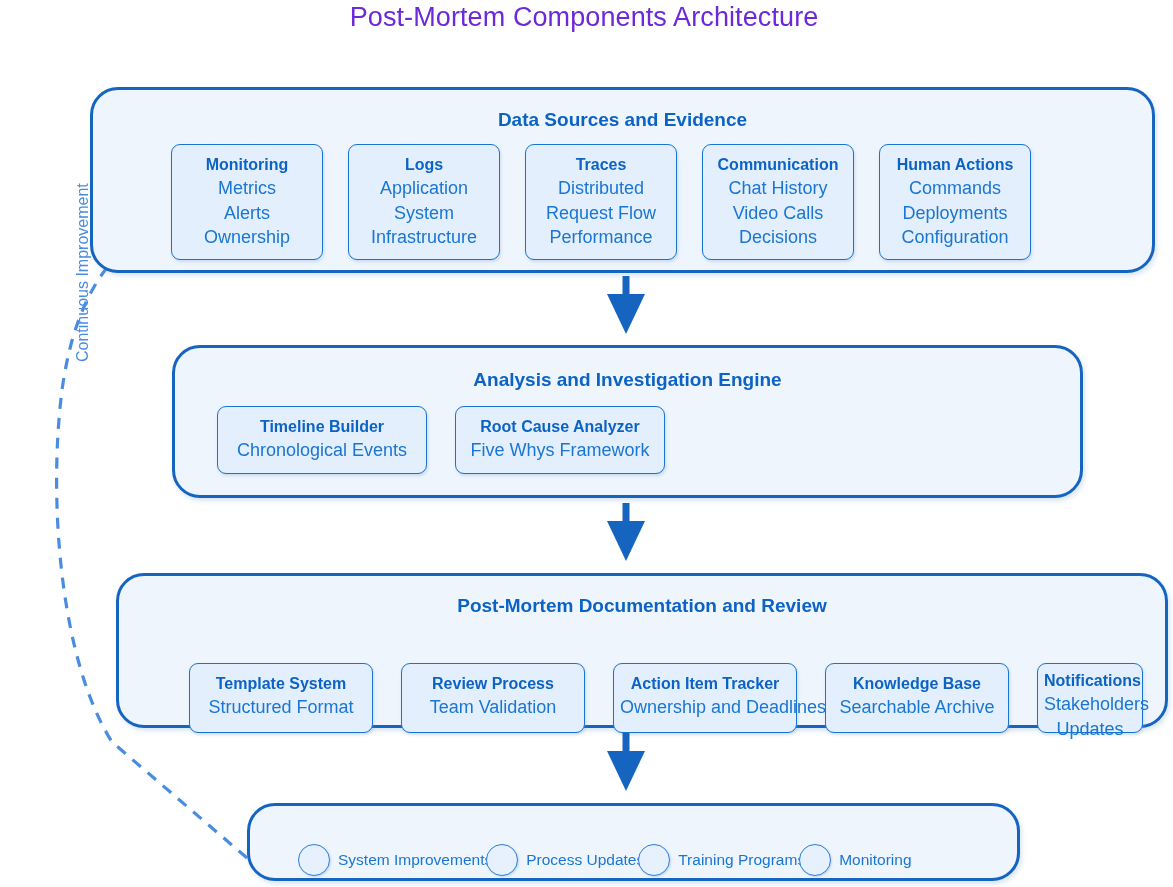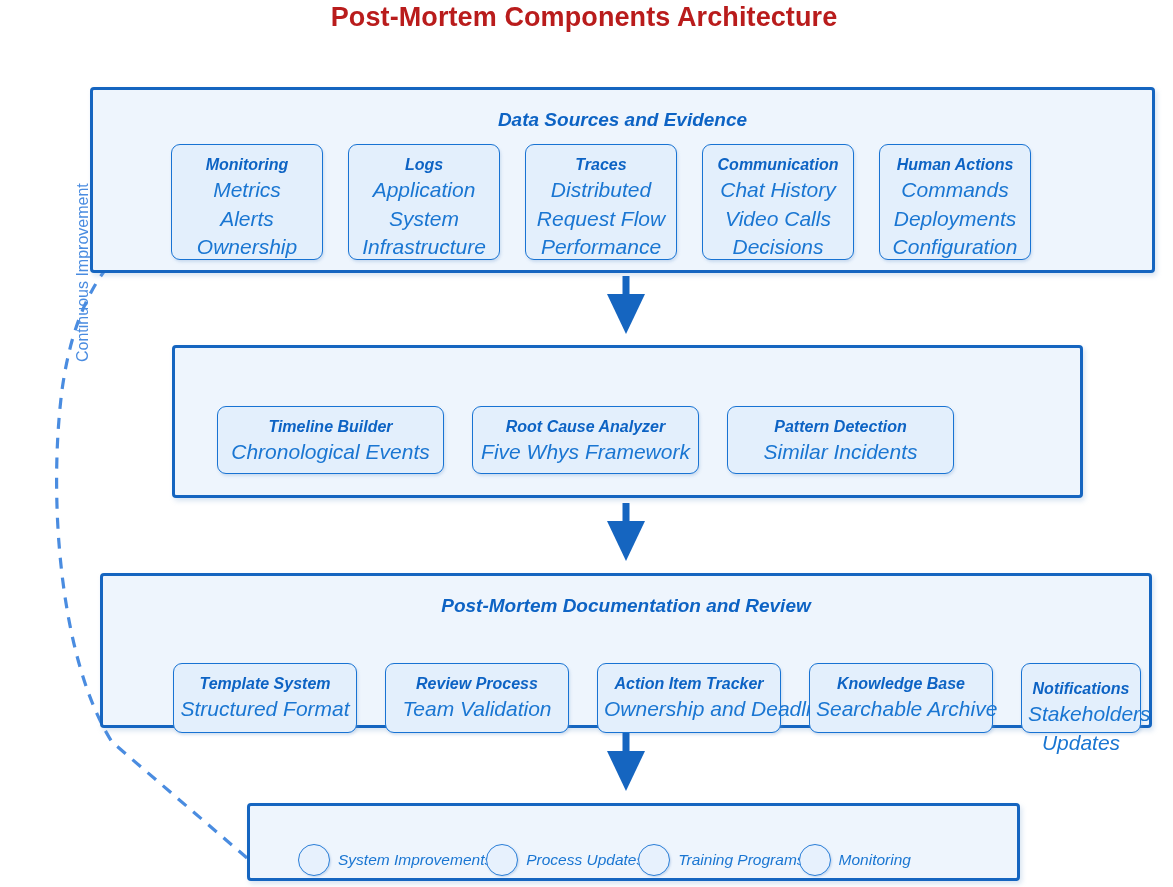--- a/index.html
+++ b/index.html
@@ -16,48 +16,47 @@
   }
 
   
   #page-title {
     position: absolute;
     top: 2px;
     left: 0;
     width: 1168px;
     text-align: center;
     font-size: 27px;
-    font-weight: bold;
-    color: #b91c1c;
+    font-weight: normal;
+    color: #6d28d9;
     letter-spacing: 0.1px;
   }
 
   
   .section {
     position: absolute;
     box-sizing: border-box;
     background: #eef5fd;
     border: 3px solid #1565c0;
-    border-radius: 4px;
+    border-radius: 28px;
     box-shadow: 2px 3px 5px rgba(120,160,210,0.28);
-    font-style: italic;
   }
   .section-title {
     position: absolute;
     left: 0;
     width: 100%;
     text-align: center;
     font-size: 19px;
     font-weight: bold;
     color: #0d63c4;
   }
 
   #section-sources      { left: 90px;  top: 87px;  width: 1065px; height: 186px; }
   #section-analysis     { left: 172px; top: 345px; width: 911px;  height: 153px; }
-  #section-docs         { left: 100px; top: 573px; width: 1052px; height: 155px; }
+  #section-docs         { left: 116px; top: 573px; width: 1052px; height: 155px; }
   #section-implement    { left: 247px; top: 803px; width: 773px;  height: 78px; }
 
   #section-sources   .section-title { top: 19px; }
   #section-analysis  .section-title { top: 21px; }
   #section-docs      .section-title { top: 19px; }
   #section-implement .section-title { top: 10px; }
 
   
   .cards {
     position: absolute;
@@ -75,37 +74,37 @@
     padding: 9px 6px 10px 6px;
     white-space: nowrap;
   }
   .card-title {
     font-size: 16px;
     font-weight: bold;
     color: #0d63c4;
     line-height: 1.38;
   }
   .card-line {
-    font-size: 21px;
+    font-size: 18px;
     color: #1a76d2;
     line-height: 1.36;
   }
 
   
   #cards-sources { left: 78px; top: 54px; gap: 25px; }
   #cards-sources .card { width: 152px; height: 116px; }
 
   
   #cards-analysis { left: 42px; top: 58px; gap: 28px; }
-  #cards-analysis .card { width: 227px; height: 68px; text-align: center; }
+  #cards-analysis .card { width: 210px; height: 68px; text-align: center; }
 
   
   #cards-docs { left: 70px; top: 55px; gap: 28px; margin-top: 32px; }
   #cards-docs .card { width: 184px; height: 70px; }
-  #cards-docs .card:nth-child(5) { width: 120px; height: 70px; padding-top: 14px; }
+  #cards-docs .card:nth-child(5) { width: 106px; height: 70px; padding-top: 6px; }
 
   
   #impl-items {
     position: absolute;
     left: 48px;
     top: 38px;
     display: flex;
     align-items: center;
   }
   .impl-item {
@@ -210,37 +209,34 @@
 
   </div>
 </div>
 
 <svg class="flow-arrow" style="left:604px; top:276px;" viewBox="0 0 44 60" xmlns="http://www.w3.org/2000/svg">
   <line x1="22" y1="0" x2="22" y2="22" stroke="#1565c0" stroke-width="7"></line>
   <polygon points="3,18 41,18 22,58" fill="#1565c0"></polygon>
 </svg>
 
 <div class="section" id="section-analysis">
+  <div class="section-title">Analysis and Investigation Engine</div>
   <div class="cards" id="cards-analysis">
 
     <div class="card">
       <div class="card-title">Timeline Builder</div>
       <div class="card-line">Chronological Events</div>
     </div>
 
     <div class="card">
       <div class="card-title">Root Cause Analyzer</div>
       <div class="card-line">Five Whys Framework</div>
     </div>
 
 
-    <div class="card">
-      <div class="card-title">Pattern Detection</div>
-      <div class="card-line">Similar Incidents</div>
-    </div>
 
   </div>
 </div>
 
 <svg class="flow-arrow" style="left:604px; top:503px;" viewBox="0 0 44 60" xmlns="http://www.w3.org/2000/svg">
   <line x1="22" y1="0" x2="22" y2="22" stroke="#1565c0" stroke-width="7"></line>
   <polygon points="3,18 41,18 22,58" fill="#1565c0"></polygon>
 </svg>
 
 <div class="section" id="section-docs">

